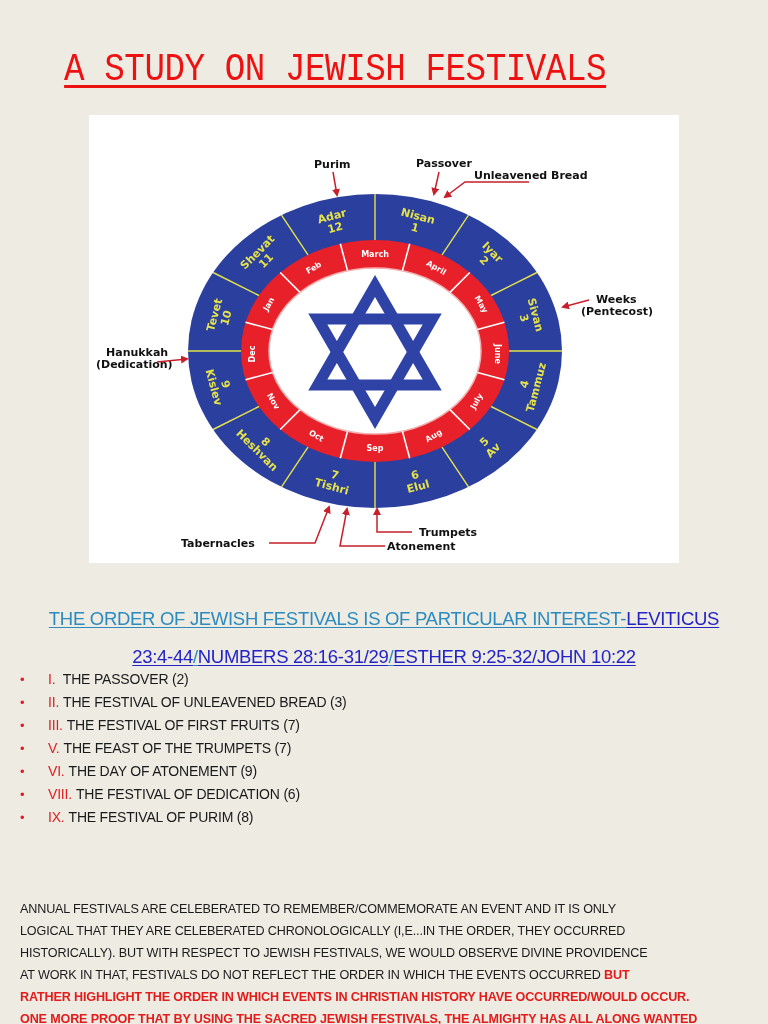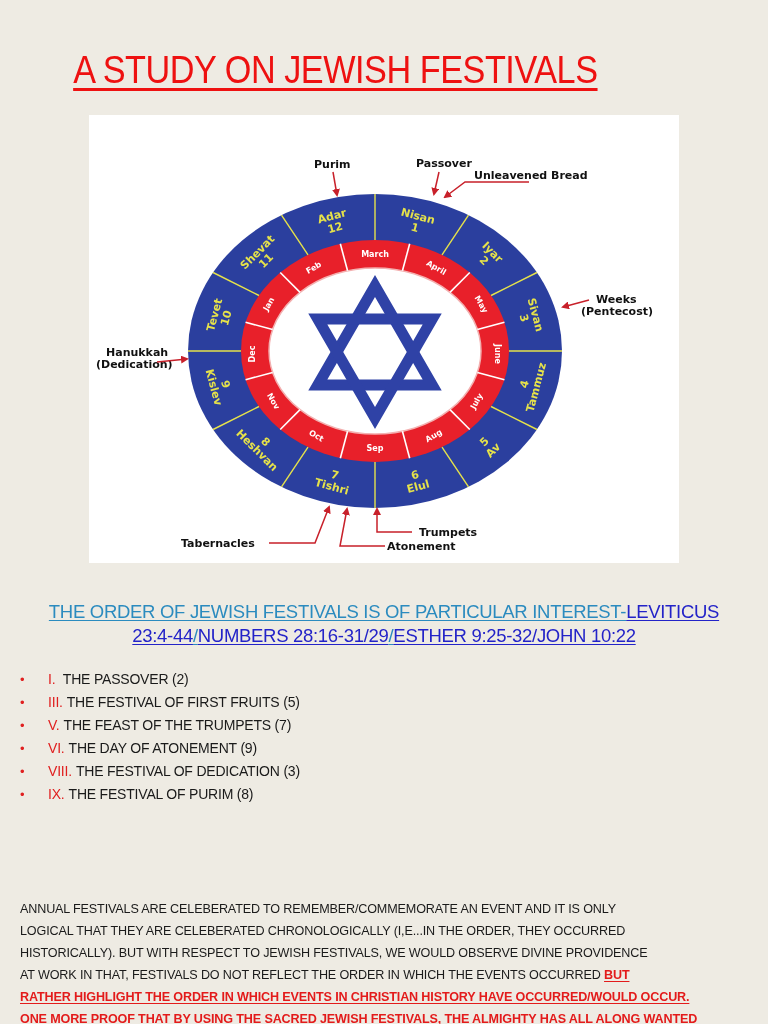--- a/index.html
+++ b/index.html
@@ -6,21 +6,21 @@
   html, body { width: 768px; height: 1024px; overflow: hidden; }
   body {
     background: #eeebe3;
     font-family: "Liberation Sans", "DejaVu Sans", sans-serif;
     position: relative;
   }
   .slide-title {
     position: absolute;
     left: 0; top: 48px; width: 670px;
     text-align: center;
-    font-family: Liberation Sans, sans-serif;
+    font-family: Liberation Mono, monospace;
     font-size: 38px;
     letter-spacing: -0.5px;
     color: #ee1111;
     line-height: 44px;
   }
   .slide-title span {
     text-decoration: underline;
     text-decoration-thickness: 3px;
     text-underline-offset: 5px;
     transform: scaleX(0.9);
@@ -35,21 +35,21 @@
   .figure-panel svg { position: absolute; left: 0; top: 0; }
   .wheel-text {
     font-family: "DejaVu Sans", sans-serif;
     font-weight: bold;
   }
   .subtitle {
     position: absolute;
     left: 40px; top: 600px; width: 688px;
     text-align: center;
     font-size: 18.5px;
-    line-height: 24px;
+    line-height: 38px;
     letter-spacing: -0.3px;
   }
   .subtitle a { text-decoration: underline; text-underline-offset: 2px; cursor: pointer; }
   .teal { color: #2b8bbf; }
   .ref { color: #2323c8; }
   .festival-list {
     position: absolute;
     left: 20px; top: 668px;
     list-style: none;
   }
@@ -69,21 +69,21 @@
     position: absolute;
     left: 20px; top: 898px; width: 740px;
     font-size: 12.6px;
     line-height: 22px;
     color: #1a1a1a;
     letter-spacing: -0.15px;
   }
   .paragraph .line { display: block; white-space: nowrap; }
   .emph {
     color: #e31b1b; font-weight: bold;
-    text-decoration: underline; text-underline-offset: 2px;
+    text-underline-offset: 2px;
   }
   .emph-plain { color: #e31b1b; font-weight: bold; }
 </style>
 </head>
 <body>
 
 <div class="slide-title">
   <span>A STUDY ON JEWISH FESTIVALS</span>
 </div>
 
@@ -221,24 +221,25 @@
     </g>
   </svg>
 </div>
 
 <div class="subtitle">
   <a class="teal">THE ORDER OF JEWISH FESTIVALS IS OF PARTICULAR INTEREST-</a><a class="ref">LEVITICUS 23:4-44</a><a class="teal">/</a><a class="ref">NUMBERS 28:16-31/29</a><a class="teal">/</a><a class="ref">ESTHER 9:25-32/JOHN 10:22</a>
 </div>
 
 <ul class="festival-list">
   <li><span class="bullet">•</span><span class="numeral">I.</span><span> THE PASSOVER (2)</span></li>
-  <li><span class="bullet">•</span><span class="numeral">III.</span><span>THE FESTIVAL OF FIRST FRUITS (5)</span></li>
+  <li><span class="bullet">•</span><span class="numeral">II.</span><span>THE FESTIVAL OF UNLEAVENED BREAD (3)</span></li>
+  <li><span class="bullet">•</span><span class="numeral">III.</span><span>THE FESTIVAL OF FIRST FRUITS (7)</span></li>
   <li><span class="bullet">•</span><span class="numeral">V.</span><span>THE FEAST OF THE TRUMPETS (7)</span></li>
   <li><span class="bullet">•</span><span class="numeral">VI.</span><span>THE DAY OF ATONEMENT (9)</span></li>
-  <li><span class="bullet">•</span><span class="numeral">VIII.</span><span>THE FESTIVAL OF DEDICATION (3)</span></li>
+  <li><span class="bullet">•</span><span class="numeral">VIII.</span><span>THE FESTIVAL OF DEDICATION (6)</span></li>
   <li><span class="bullet">•</span><span class="numeral">IX.</span><span>THE FESTIVAL OF PURIM (8)</span></li>
 </ul>
 
 <div class="paragraph">
   <span class="line">ANNUAL FESTIVALS ARE CELEBERATED TO REMEMBER/COMMEMORATE AN EVENT AND IT IS ONLY</span>
   <span class="line">LOGICAL THAT  THEY ARE CELEBERATED CHRONOLOGICALLY (I,E...IN THE ORDER, THEY OCCURRED</span>
   <span class="line">HISTORICALLY). BUT WITH RESPECT TO JEWISH FESTIVALS, WE WOULD OBSERVE DIVINE PROVIDENCE</span>
   <span class="line"><span>AT WORK IN THAT, FESTIVALS DO NOT REFLECT THE ORDER IN WHICH THE EVENTS OCCURRED </span><span class="emph">BUT</span></span>
   <span class="line emph">RATHER  HIGHLIGHT THE ORDER IN WHICH EVENTS IN CHRISTIAN HISTORY HAVE OCCURRED/WOULD OCCUR.</span>
   <span class="line emph-plain"><span>ONE MORE </span><span class="emph" style="color:#e31b1b">PROOF</span><span> THAT BY USING THE SACRED JEWISH FESTIVALS, THE ALMIGHTY HAS ALL ALONG WANTED</span></span>

